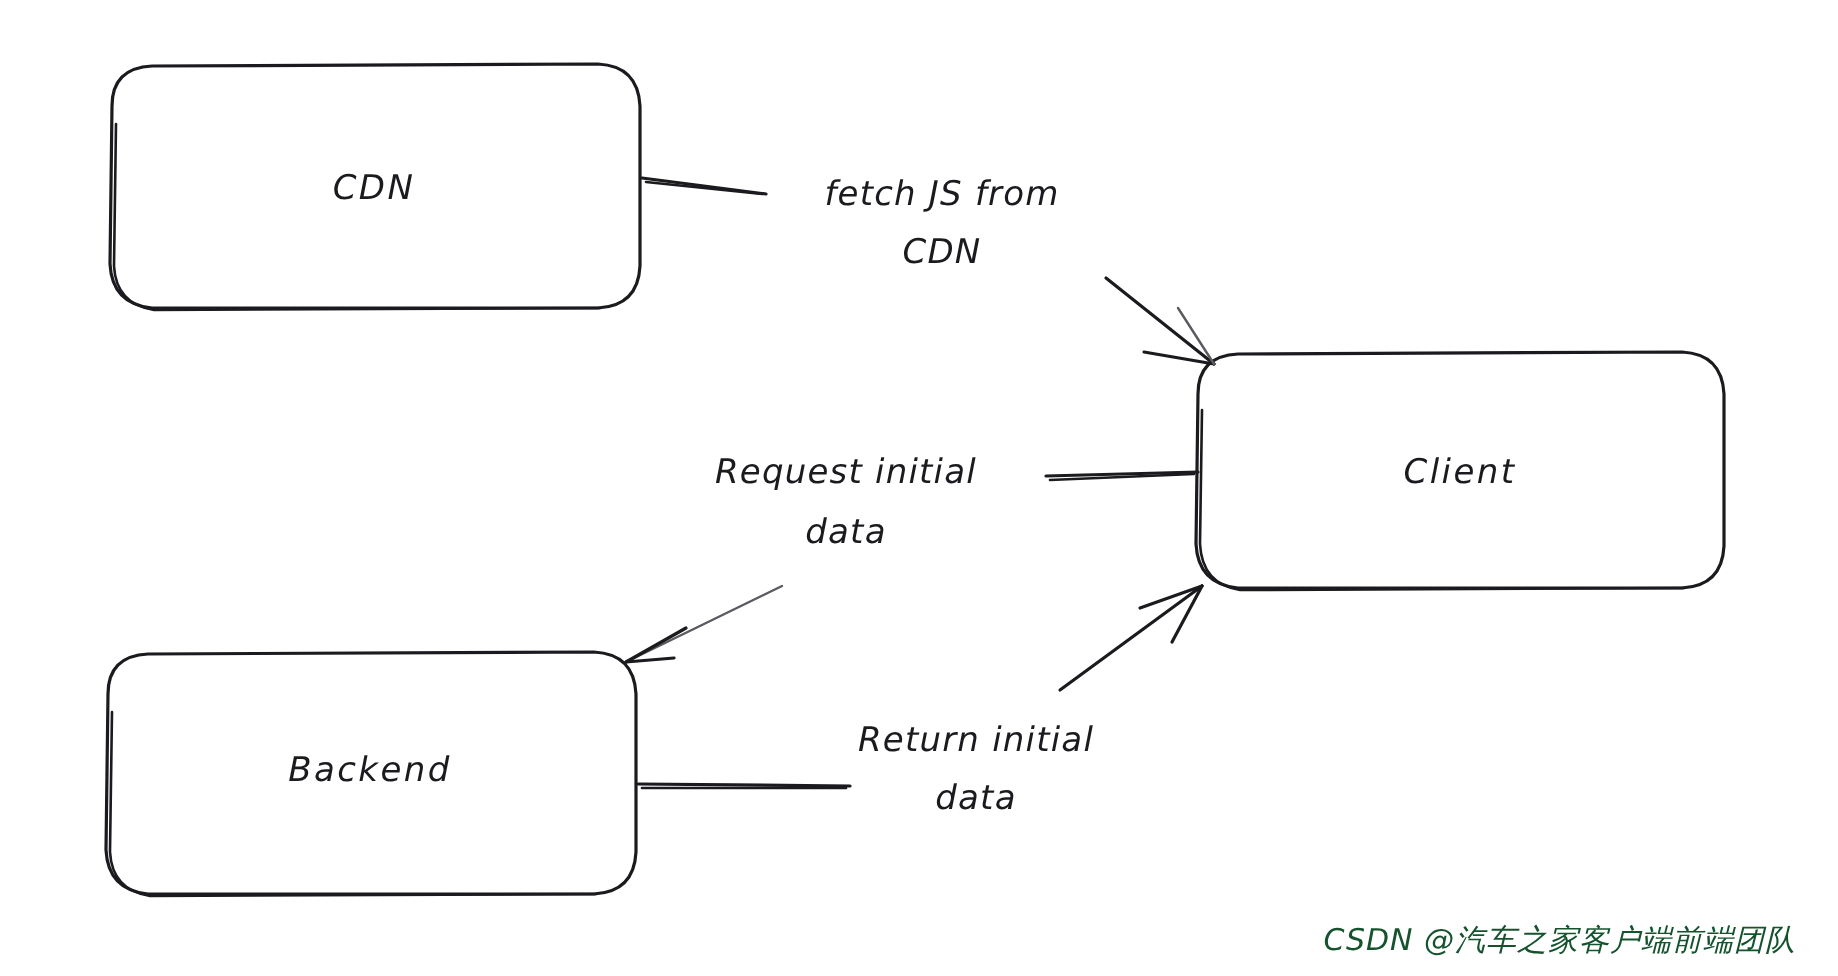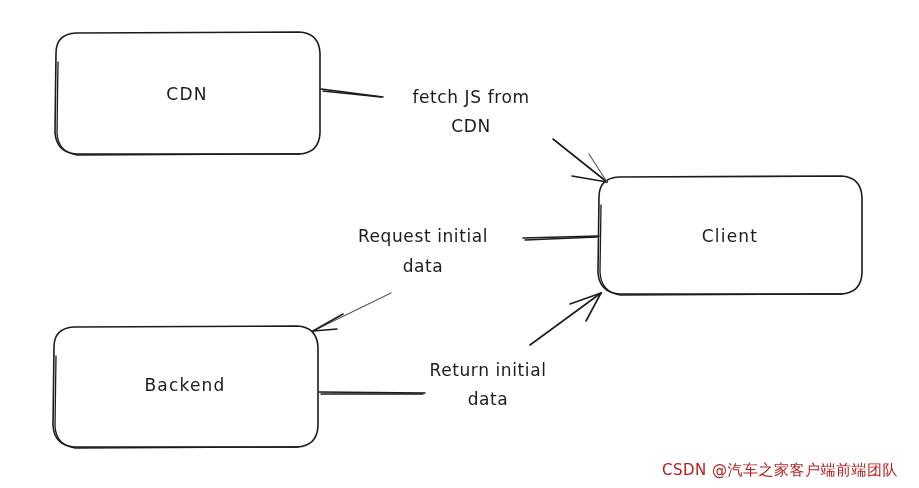--- a/index.html
+++ b/index.html
@@ -7,20 +7,21 @@
     padding: 0;
     background: #ffffff;
   }
   #canvas {
     position: relative;
     width: 912px;
     height: 488px;
     background: #ffffff;
     overflow: hidden;
     font-family: "DejaVu Sans", sans-serif;
+    font-style: italic;
   }
   #diagram-svg {
     position: absolute;
     left: 0;
     top: 0;
     width: 919px;
     height: 488px;
   }
   .node-label {
     font-family: "DejaVu Sans", sans-serif;
@@ -47,21 +48,21 @@
   .stroke-main { stroke-width: 1.6; }
   .stroke-thin { stroke-width: 1.3; }
   .stroke-faint { stroke: #5a5a60; stroke-width: 1.2; }
   .node-fill { fill: #ffffff; }
   #watermark {
     position: absolute;
     right: 14px;
     bottom: 8px;
     font-family: "DejaVu Sans", sans-serif;
     font-size: 15px;
-    color: #b91c1c;
+    color: #14532d;
     letter-spacing: 0.5px;
     white-space: nowrap;
     user-select: none;
   }
 </style>
 </head>
 <body>
 
 <div id="canvas">
 

